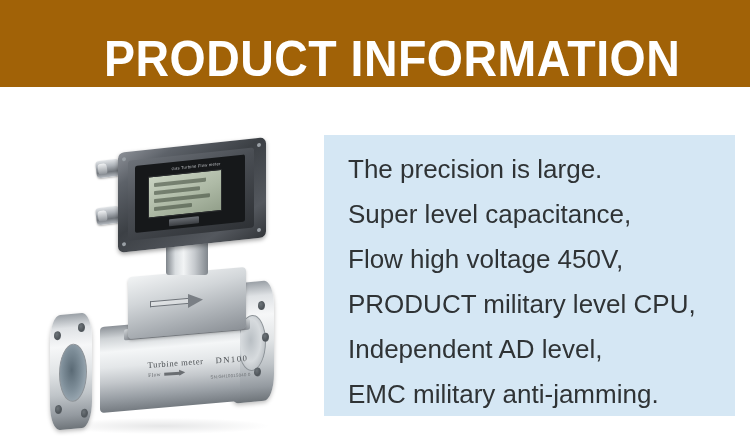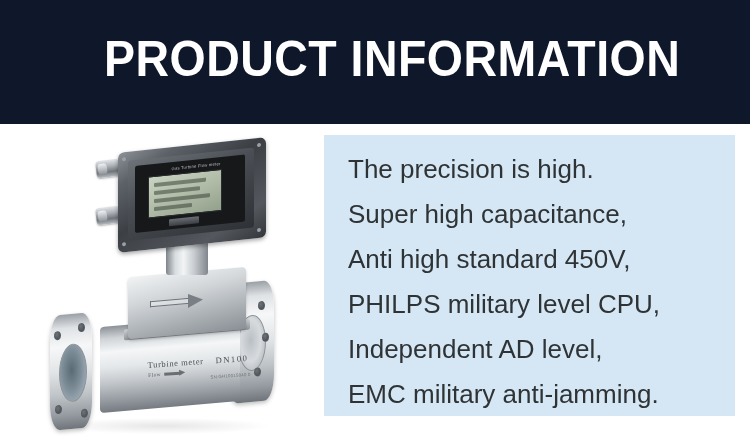--- a/index.html
+++ b/index.html
@@ -17,22 +17,22 @@
     background: #ffffff;
     overflow: hidden;
   }
 
   
   #header-banner {
     position: absolute;
     left: 0;
     top: 0;
     width: 750px;
-    height: 124px;
-    background: #0f172a;
+    height: 87px;
+    background: #a16207;
   }
   #header-title {
     position: absolute;
     left: 104px;
     top: 28px;
     width: 600px;
     height: 62px;
     line-height: 62px;
     color: #ffffff;
     font-family: "Liberation Sans Narrow", "Liberation Sans", sans-serif;
@@ -457,22 +457,22 @@
           </div>
           <div class="enc-keypad"></div>
         </div>
       </div>
     </div>
 
   </div>
 
   <div id="feature-panel">
     <ul id="feature-list">
-      <li>The precision is high.</li>
-      <li>Super high capacitance,</li>
-      <li>Anti high standard 450V,</li>
-      <li>PHILPS military level CPU,</li>
+      <li>The precision is large.</li>
+      <li>Super level capacitance,</li>
+      <li>Flow high voltage 450V,</li>
+      <li>PRODUCT military level CPU,</li>
       <li>Independent AD level,</li>
       <li>EMC military anti-jamming.</li>
     </ul>
   </div>
 
 </div>
 
 </body></html>

